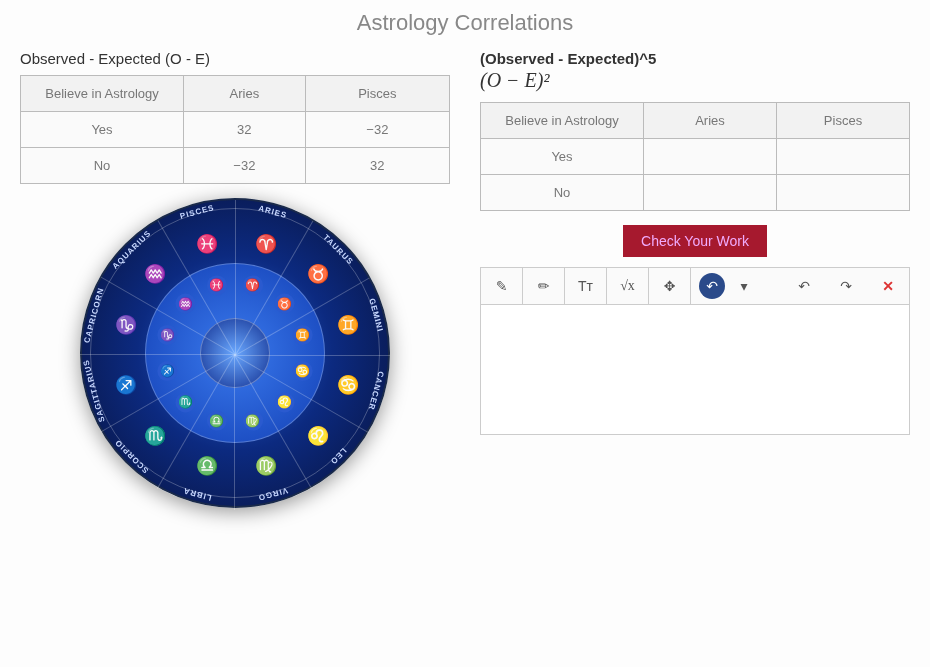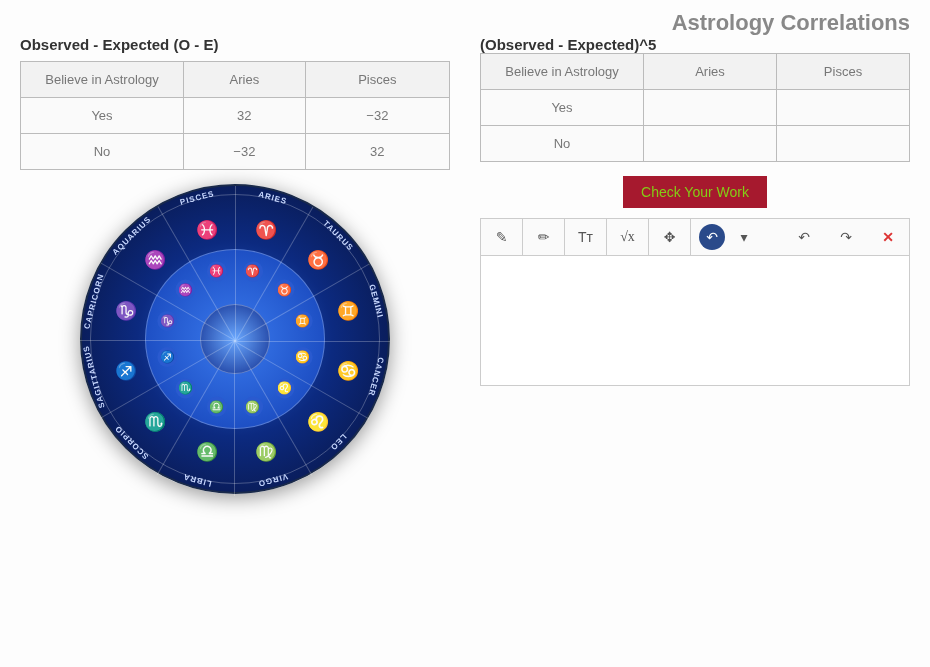--- a/index.html
+++ b/index.html
@@ -5,31 +5,31 @@
   * { box-sizing: border-box; margin: 0; padding: 0; }
   body {
     font-family: Arial, Helvetica, sans-serif;
     background: #fdfdfd;
     width: 930px;
     height: 667px;
     padding: 10px 20px;
     color: #555;
   }
   .title {
-    text-align: right;
+    text-align: center;
     font-size: 22px;
     color: #888;
-    margin-bottom: 0;
-    font-weight: 700;
+    margin-bottom: 14px;
+    font-weight: 400;
   }
   .cols { display: flex; gap: 30px; }
   .left { flex: 0 0 430px; }
   .right { flex: 1; }
   .subhead {
-    font-weight: 700;
+    font-weight: 400;
     color: #333;
     font-size: 15px;
     margin-bottom: 8px;
   }
   .prompt {
     color: #666;
     font-size: 15px;
     line-height: 1.35;
     margin-bottom: 12px;
   }
@@ -103,21 +103,21 @@
     position:absolute; left:50%; top:50%;
     width:20px; height:20px; border-radius:50%;
     background:#2a5acf; color:#9dd0ff; font-size:12px;
     display:flex; align-items:center; justify-content:center;
     transform-origin:0 0;
   }
   .check-btn {
     display:block;
     margin: 8px auto 10px auto;
     background:#a6192e;
-    color:#84cc16;
+    color:#f0abfc;
     border:none;
     padding:8px 18px;
     font-size:14px;
     cursor:pointer;
   }
   .toolbar {
     display:flex; align-items:center; gap:0;
     border:1px solid #ccc;
     background:#fafafa;
   }
@@ -229,20 +229,21 @@
           <div class="zlabel" style="transform: translate(-37.7876px, -141.025px) rotate(345deg) translate(-50%, -50%);">PISCES</div>
           <div class="glyph" style="transform: translate(-38.7642px, -120.081px);">♓</div>
           <div class="sym" style="transform: translate(-28.1173px, -77.6148px);">♓</div>
         </div>
     </div>
   </div>
 
   <div class="right">
 
     <div class="formula-label">(Observed - Expected)^5</div>
+    <div class="formula">(O − E)²</div>
 
     <table class="data">
       <thead>
         <tr>
           <th>Believe in Astrology</th>
           <th>Aries</th>
           <th>Pisces</th>
         </tr>
       </thead>
       <tbody>

